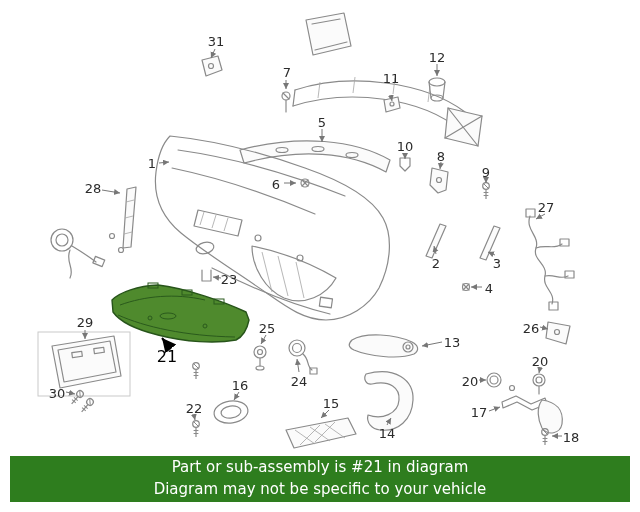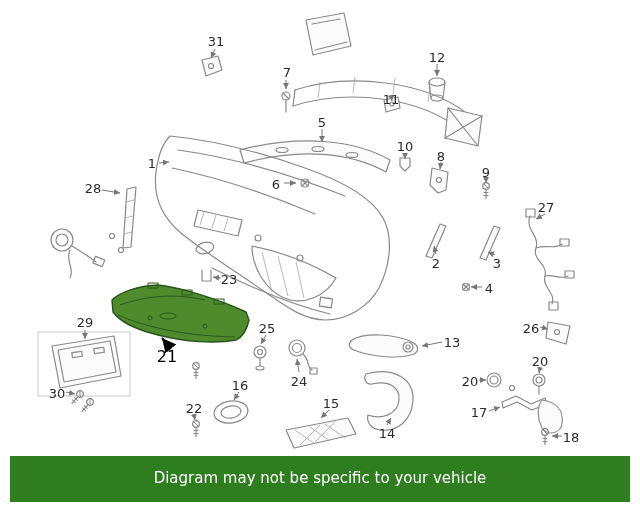--- a/index.html
+++ b/index.html
@@ -303,21 +303,21 @@
   <div class="callout" style="left:152px;top:163px">1</div>
   <div class="callout" style="left:436px;top:263px">2</div>
   <div class="callout" style="left:497px;top:263px">3</div>
   <div class="callout" style="left:489px;top:288px">4</div>
   <div class="callout" style="left:322px;top:122px">5</div>
   <div class="callout" style="left:276px;top:184px">6</div>
   <div class="callout" style="left:287px;top:72px">7</div>
   <div class="callout" style="left:441px;top:156px">8</div>
   <div class="callout" style="left:486px;top:172px">9</div>
   <div class="callout" style="left:405px;top:146px">10</div>
-  <div class="callout" style="left:391px;top:99px">11</div>
+  <div class="callout" style="left:391px;top:78px">11</div>
   <div class="callout" style="left:437px;top:57px">12</div>
   <div class="callout" style="left:452px;top:342px">13</div>
   <div class="callout" style="left:387px;top:433px">14</div>
   <div class="callout" style="left:331px;top:403px">15</div>
   <div class="callout" style="left:240px;top:385px">16</div>
   <div class="callout" style="left:479px;top:412px">17</div>
   <div class="callout" style="left:571px;top:437px">18</div>
   <div class="callout" style="left:540px;top:361px">20</div>
   <div class="callout" style="left:470px;top:381px">20</div>
   <div class="callout hl" style="left:167px;top:356px">21</div>
@@ -326,16 +326,17 @@
   <div class="callout" style="left:299px;top:381px">24</div>
   <div class="callout" style="left:267px;top:328px">25</div>
   <div class="callout" style="left:531px;top:328px">26</div>
   <div class="callout" style="left:546px;top:207px">27</div>
   <div class="callout" style="left:93px;top:188px">28</div>
   <div class="callout" style="left:85px;top:322px">29</div>
   <div class="callout" style="left:57px;top:393px">30</div>
   <div class="callout" style="left:216px;top:41px">31</div>
 
   <div class="banner" style="background: rgb(46, 125, 30); color: rgb(255, 255, 255);">
+    <div>Part or sub-assembly is #21 in diagram</div>
     <div>Diagram may not be specific to your vehicle</div>
   </div>
 
 </div>
 
 </body></html>

